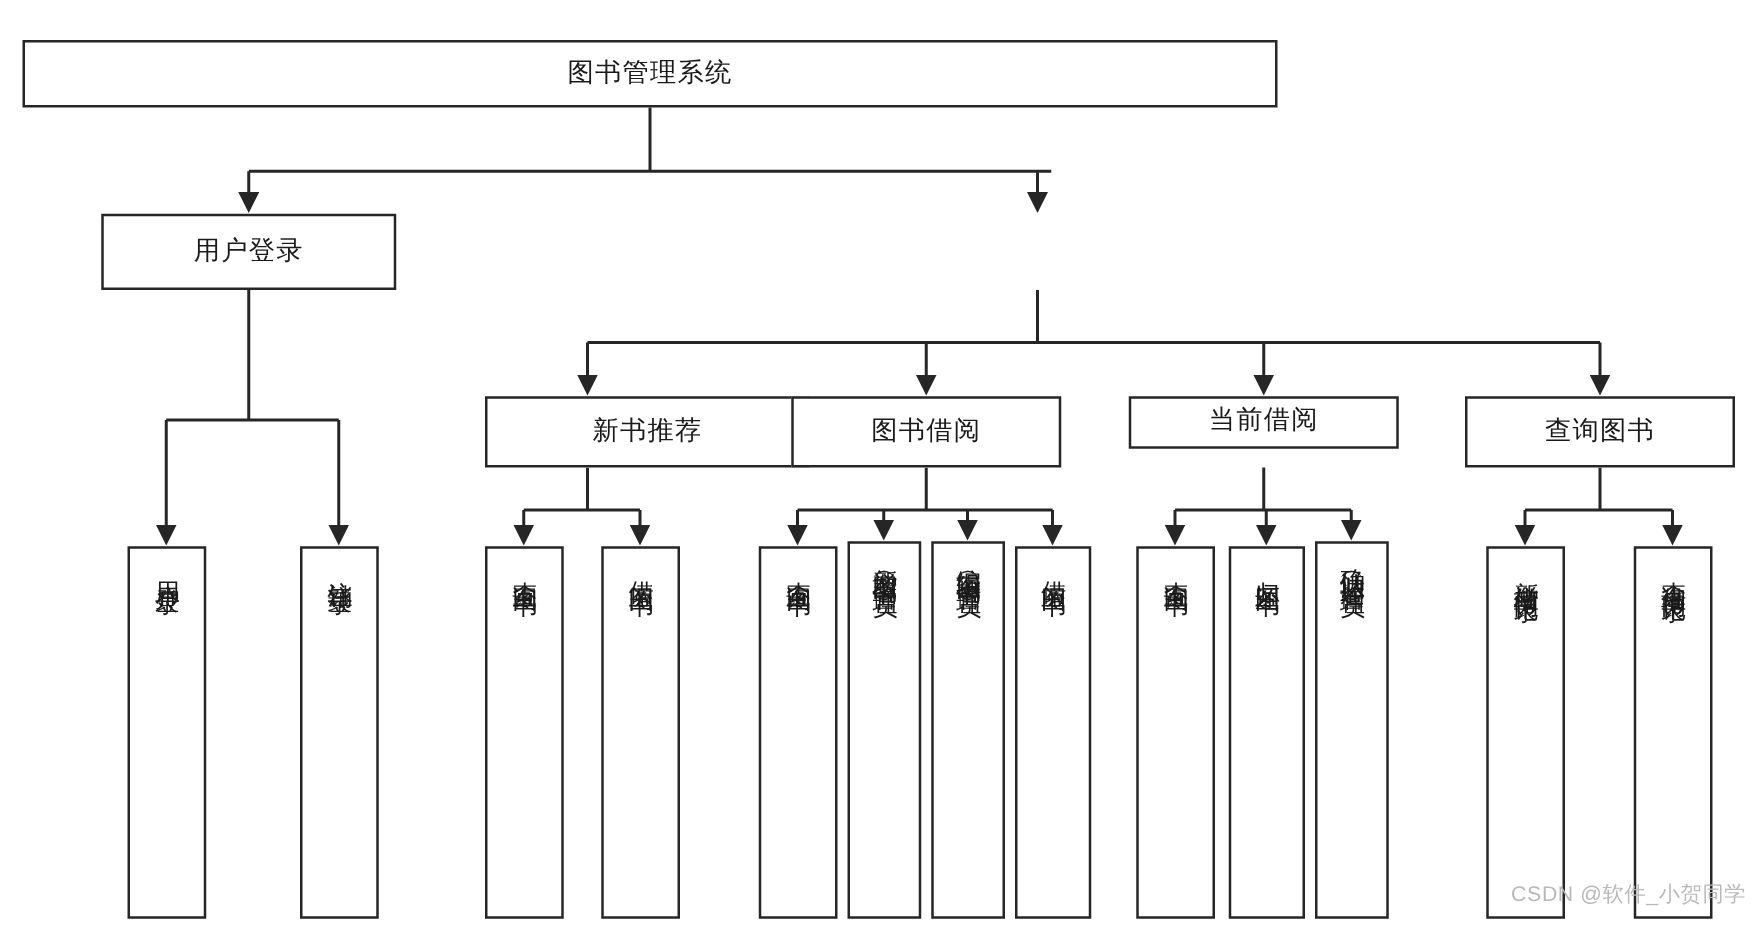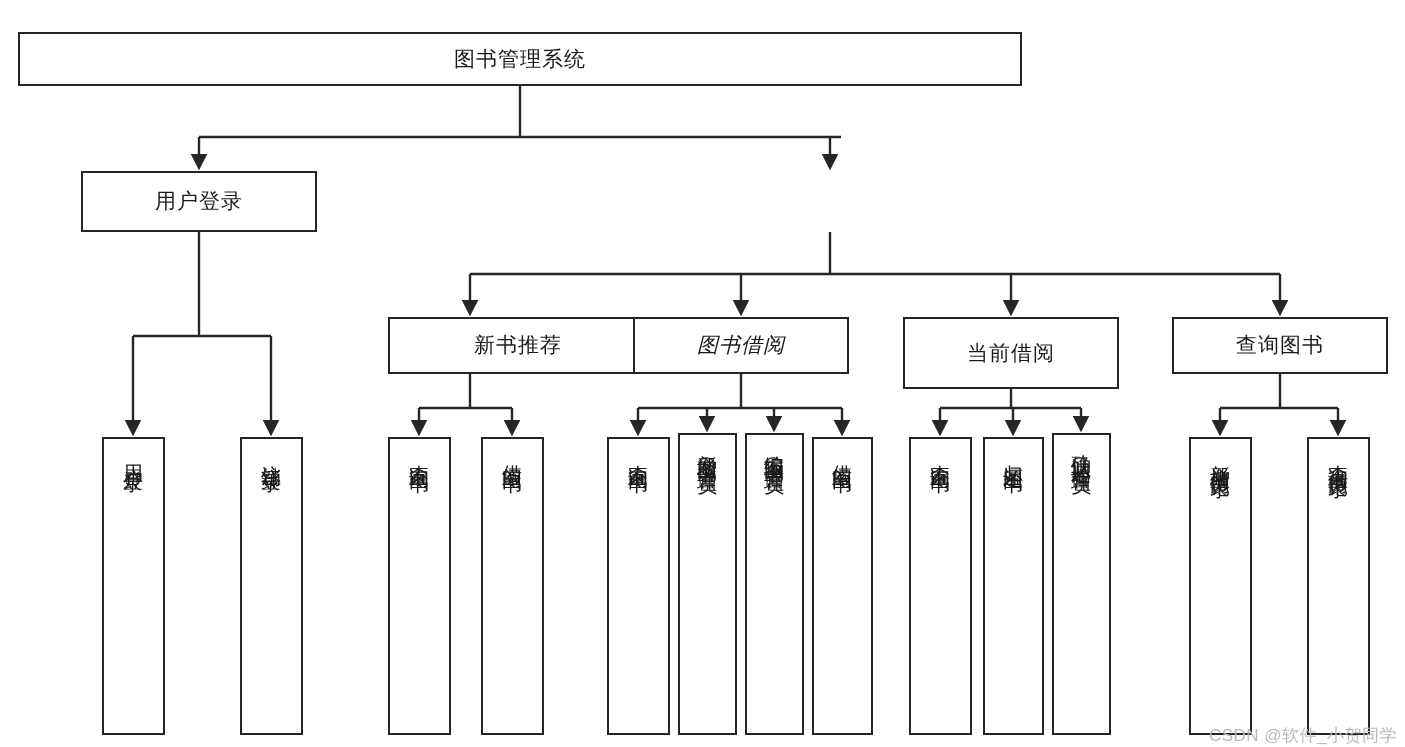--- a/index.html
+++ b/index.html
@@ -57,21 +57,21 @@
     letter-spacing: 3px;
     line-height: 1;
     white-space: nowrap;
   }
   .node.leaf.tall {
     padding-top: 4px;
   }
   .watermark {
     position: absolute;
     right: 8px;
-    bottom: 0;
+    bottom: 20px;
     font-size: 17px;
     color: #b9b9b9;
     letter-spacing: 0.5px;
     z-index: 3;
     white-space: nowrap;
     font-family: "Liberation Sans", "DejaVu Sans", sans-serif;
   }
 </style>
 </head>
 <body>
@@ -132,24 +132,24 @@
     <span class="label">图书管理系统</span>
   </div>
 
   <div class="node" style="left:81px; top:171px; width:236px; height:61px;">
     <span class="label">用户登录</span>
   </div>
 
   <div class="node" style="left:344px; top:317px; width:260px; height:57px;margin-left:44px;">
     <span class="label">新书推荐</span>
   </div>
-  <div class="node" style="left:633px; top:317px; width:216px; height:57px;font-style:italic;">
+  <div class="node" style="left:633px; top:317px; width:216px; height:57px;">
     <span class="label">图书借阅</span>
   </div>
-  <div class="node" style="left:903px; top:317px; width:216px; height:72px;">
+  <div class="node" style="left:903px; top:317px; width:216px; height:42px;font-family:Liberation Mono, monospace;">
     <span class="label">当前借阅</span>
   </div>
   <div class="node" style="left:1172px; top:317px; width:216px; height:57px;">
     <span class="label">查询图书</span>
   </div>
 
   <div class="node leaf" style="left:102px; top:437px; width:63px; height:298px;">
     <span class="label">用户登录</span>
   </div>
   <div class="node leaf" style="left:240px; top:437px; width:63px; height:298px;">

